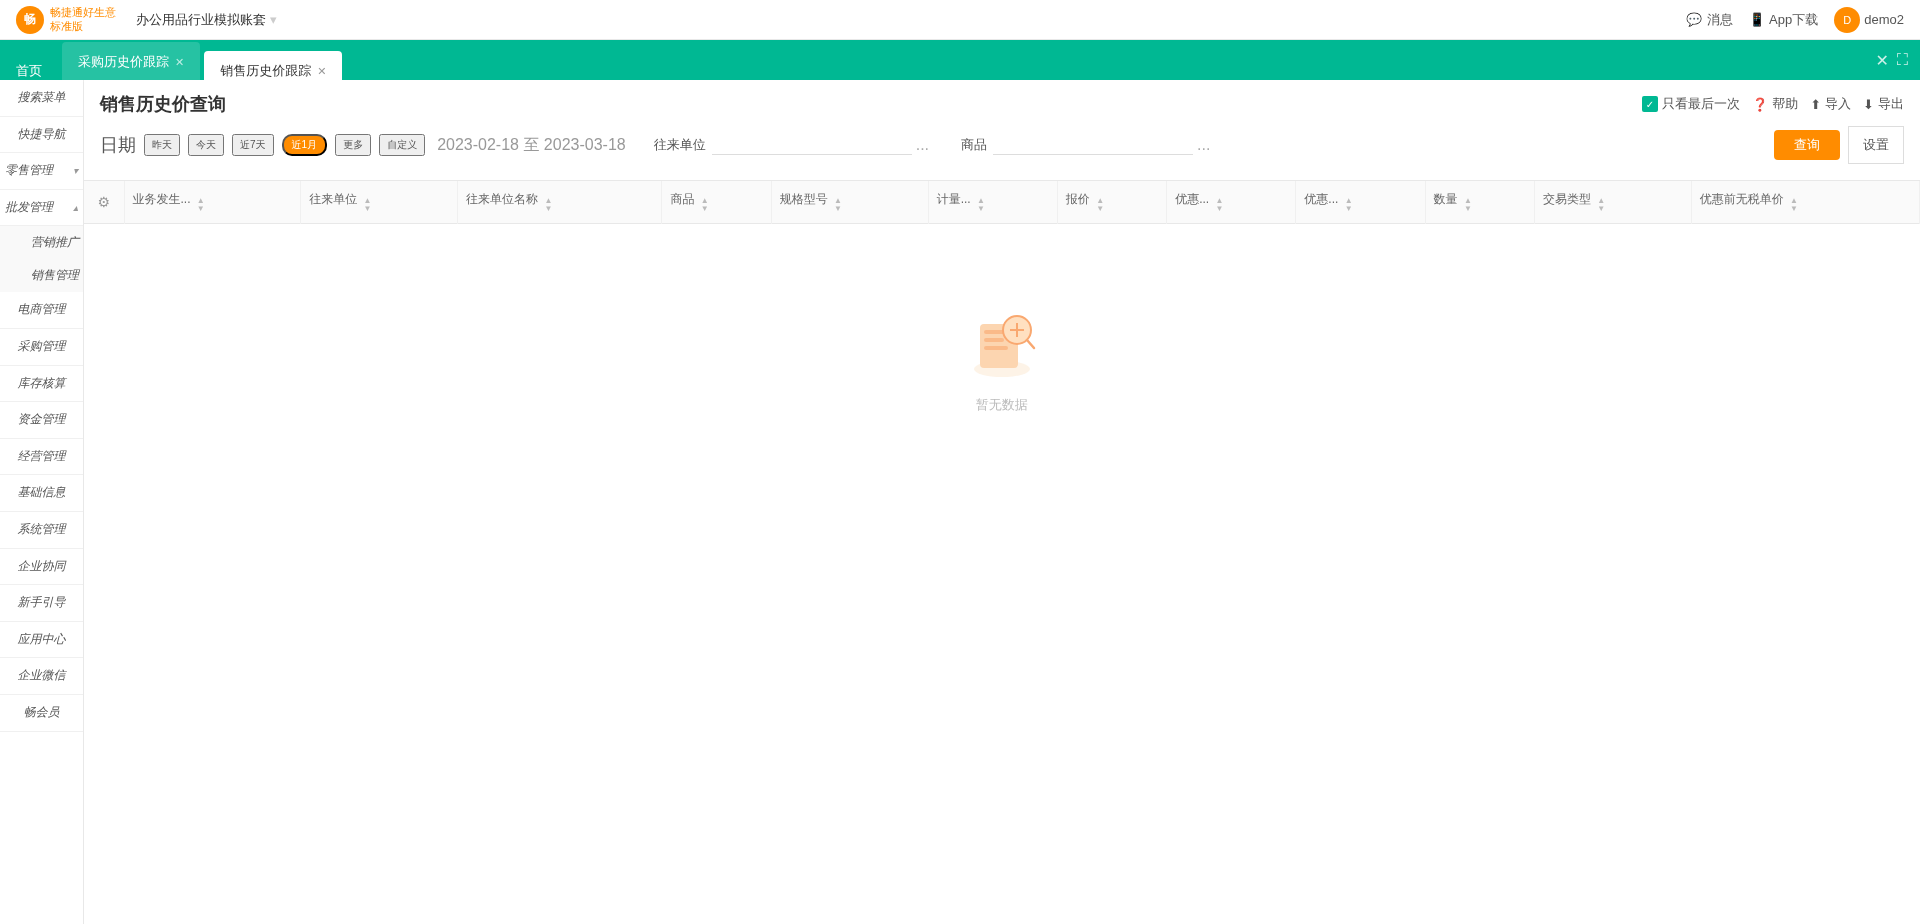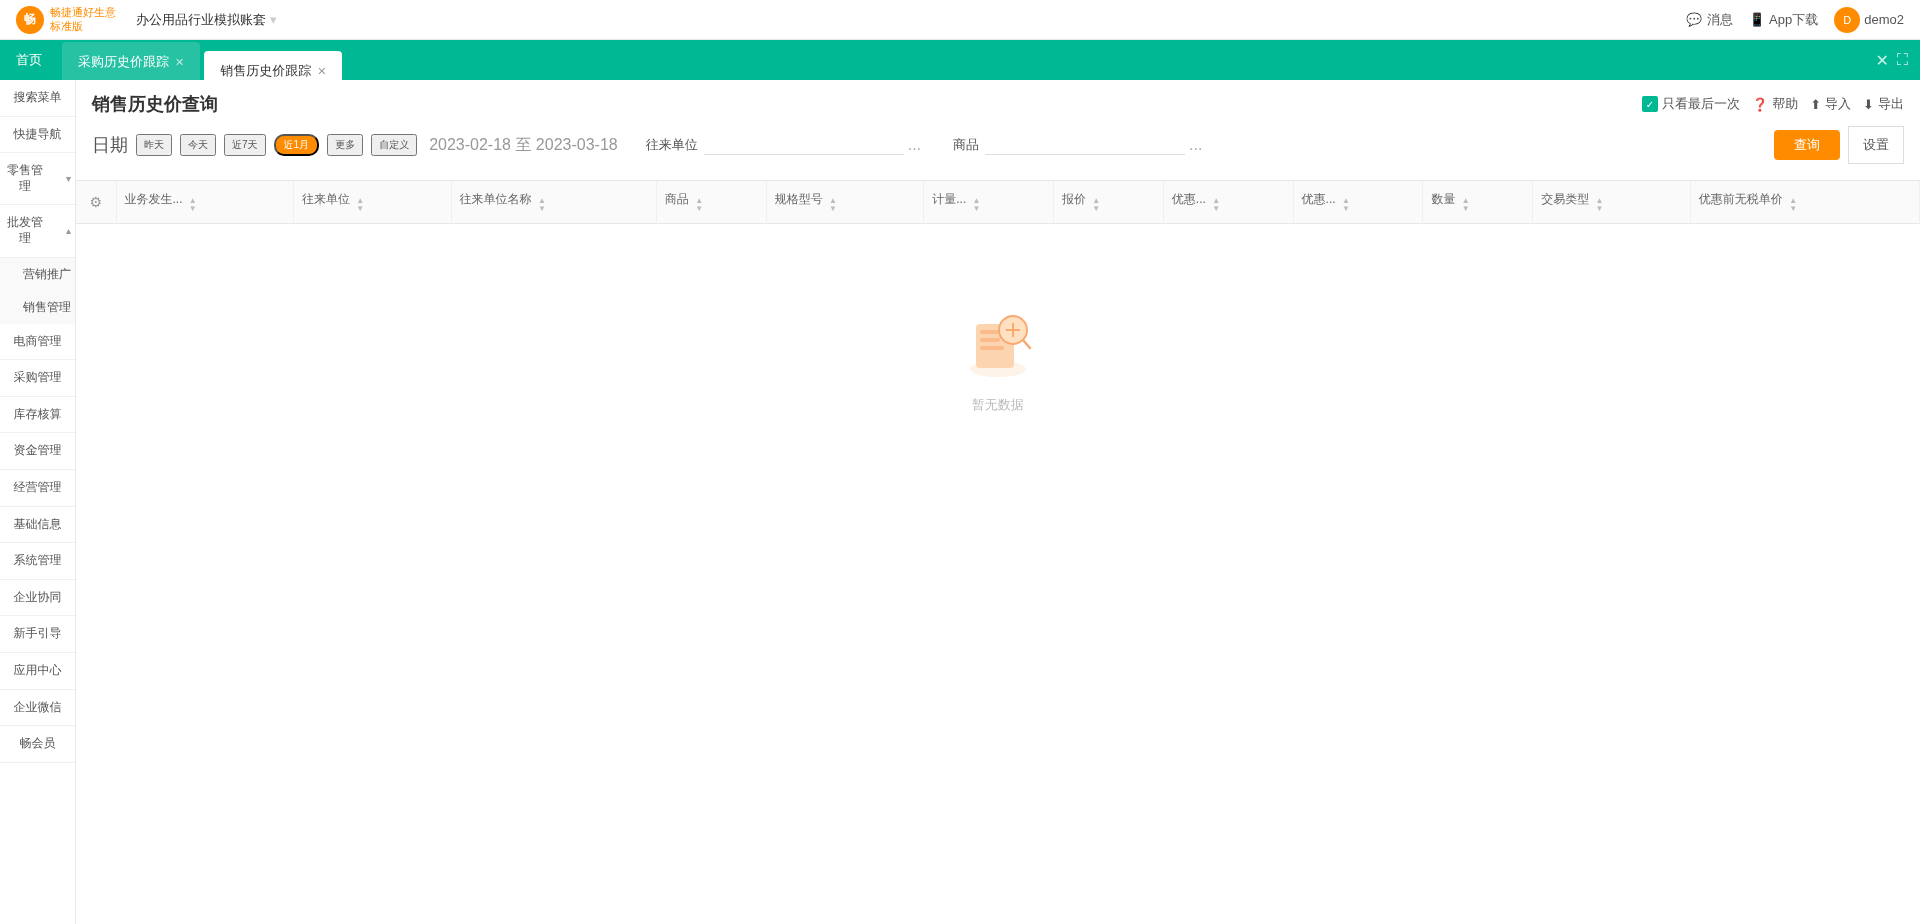--- a/index.html
+++ b/index.html
@@ -12,33 +12,33 @@
     .logo-icon { width: 28px; height: 28px; background: #ff8c00; border-radius: 50%; display: flex; align-items: center; justify-content: center; color: white; font-size: 12px; font-weight: bold; }
     .logo-text { font-size: 11px; color: #ff8c00; line-height: 1.2; }
     .breadcrumb-area { display: flex; align-items: center; gap: 4px; margin-left: 12px; }
     .top-bar-right { display: flex; align-items: center; gap: 16px; }
     .top-right-item { display: flex; align-items: center; gap: 4px; font-size: 13px; color: #555; cursor: pointer; }
     .avatar { width: 26px; height: 26px; background: #ff8c00; border-radius: 50%; display: flex; align-items: center; justify-content: center; color: white; font-size: 11px; }
 
     
     .tab-bar { height: 40px; background: #00b893; display: flex; align-items: center; padding: 0 0; flex-shrink: 0; }
     .tab-item { height: 40px; display: flex; align-items: center; padding: 0 16px; font-size: 13px; cursor: pointer; position: relative; gap: 6px; }
-    .tab-item.home { color: white; background: transparent; }
+    .tab-item.home { color: white; background: transparent; align-items: flex-end; }
     .tab-item.active { background: white; color: #333; border-radius: 4px 4px 0 0; margin-top: 22px; }
     .tab-item.inactive { background: rgba(255,255,255,0.15); color: white; border-radius: 4px 4px 0 0; margin-top: 4px; margin-left: 4px; }
     .tab-close { font-size: 11px; color: #999; cursor: pointer; }
     .tab-close.white { color: rgba(255,255,255,0.7); }
     .tab-controls { margin-left: auto; display: flex; align-items: center; gap: 8px; padding-right: 12px; }
     .tab-ctrl-btn { color: rgba(255,255,255,0.8); font-size: 16px; cursor: pointer; }
 
     
     .main-layout { display: flex; flex: 1; overflow: hidden; }
 
     
-    .sidebar { width: 76px; background: #fff; border-right: 1px solid #e8e8e8; display: flex; flex-direction: column; flex-shrink: 0; overflow-y: auto; }
+    .sidebar { width: 84px; background: #fff; border-right: 1px solid #e8e8e8; display: flex; flex-direction: column; flex-shrink: 0; overflow-y: auto; font-style: italic; }
     .sidebar-item { padding: 10px 4px; text-align: center; font-size: 12px; color: #555; cursor: pointer; border-bottom: 1px solid #f0f0f0; line-height: 1.3; }
     .sidebar-item .item-label { display: flex; align-items: center; justify-content: center; gap: 20px; }
     .sidebar-item .arrow { font-size: 10px; color: #999; }
     .sidebar-sub { background: #f9f9f9; padding: 8px 4px; text-align: right; font-size: 12px; color: #555; cursor: pointer; }
 
     
     .content-area { flex: 1; display: flex; flex-direction: column; overflow: hidden; background: #14532d; }
 
     
     .page-header { background: white; padding: 12px 16px 8px 16px; border-bottom: 1px solid #e8e8e8; flex-shrink: 0; }

